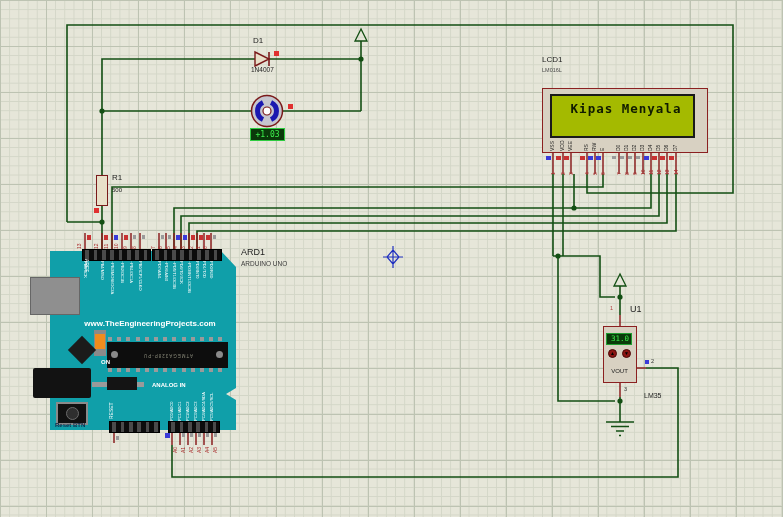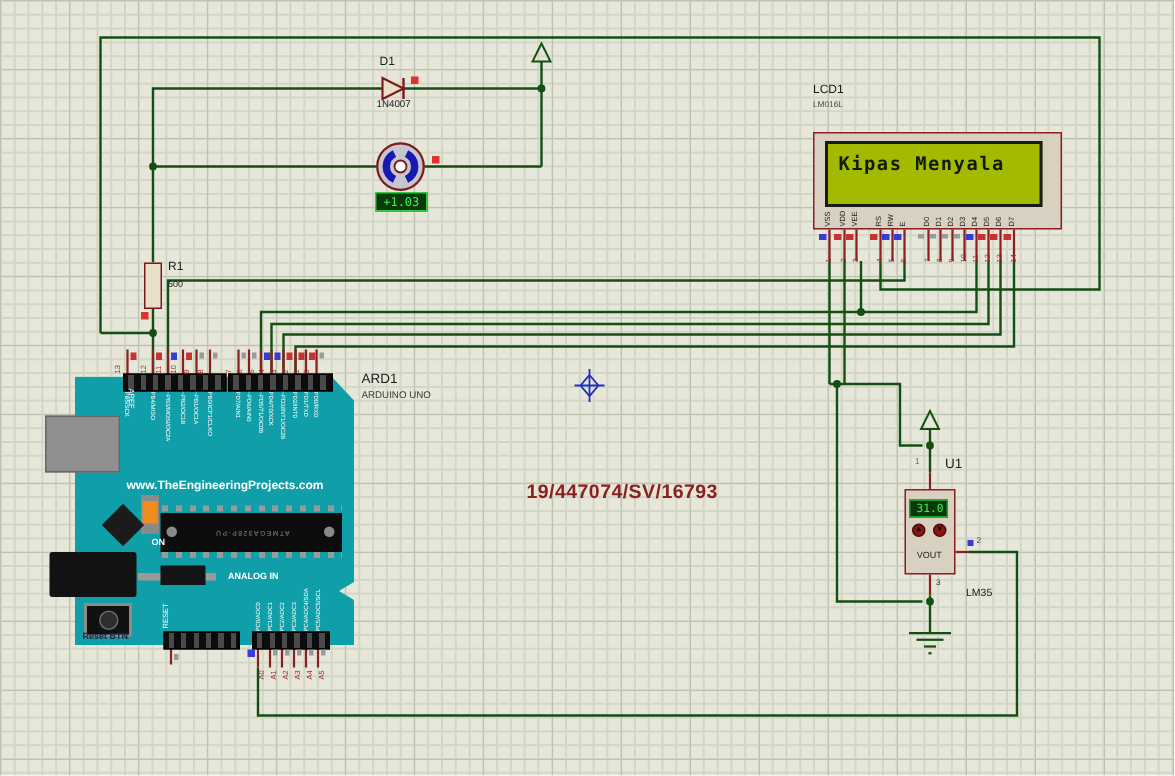--- a/index.html
+++ b/index.html
@@ -20,21 +20,21 @@
   .sq{position:absolute;z-index:5;}
   
   .board{position:absolute;left:50px;top:251px;width:186px;height:179px;background:#109fa9;z-index:2;
     clip-path:polygon(0 0,171px 0,186px 16px,186px 137px,176px 143px,186px 149px,186px 179px,0 179px);}
   .header{position:absolute;background:#0c0c0c;border:1px solid #000;z-index:4;
     background-image:repeating-linear-gradient(90deg,#0c0c0c 0 2.4px,#4a4a4a 2.4px 6px,#0c0c0c 6px 8.3px);}
   .chip{position:absolute;left:107px;top:342px;width:121px;height:26px;background:#0d0d0d;z-index:4;display:flex;align-items:center;justify-content:center;}
   .chip span{transform:rotate(180deg);font-size:4.5px;color:#8a8a7a;letter-spacing:1px;}
   .nubs{position:absolute;width:120px;height:4px;z-index:3;background:repeating-linear-gradient(90deg,#9a9a9a 0 4px,transparent 4px 9.2px);}
   .chipdot{position:absolute;width:7px;height:7px;border-radius:50%;background:#8a8a8a;z-index:5;}
-  .lcd-body{position:absolute;left:542px;top:88px;width:166px;height:65px;background:#d8d1c2;border:1.5px solid #8b2020;z-index:2;box-sizing:border-box;}
+  .lcd-body{position:absolute;left:542px;top:88px;width:166px;height:65px;background:#d8d1c2;border:1.5px solid #8b2020;z-index:2;box-sizing:border-box;text-align:center;}
   .lcd-screen{position:absolute;left:7px;top:5px;width:141px;height:40px;background:#a4ba00;border:2px solid #1a1a1a;}
   .lcd-text{font-family:"DejaVu Sans Mono",monospace;font-weight:bold;font-size:12.5px;color:#101b00;letter-spacing:1px;padding:5px 0 0 7px;display:block;}
   .u1-body{position:absolute;left:603px;top:326px;width:34px;height:57px;background:#d8d1c2;border:1.5px solid #8b2020;z-index:2;box-sizing:border-box;}
   .u1-disp{position:absolute;left:2px;top:6px;width:26px;height:12px;background:#0a3a0a;border:1.5px solid #1f9e2f;box-sizing:border-box;
     font-family:"DejaVu Sans Mono",monospace;font-size:7.5px;color:#3ef04e;text-align:right;line-height:9px;padding-right:2px;}
   .u1-btn{position:absolute;width:9px;height:9px;border-radius:50%;background:#8b1512;border:1px solid #4a0a08;box-sizing:border-box;
     color:#000;font-size:5px;line-height:7px;text-align:center;}
   .motor-disp{position:absolute;left:250px;top:128px;width:35px;height:13px;background:#0a3a0a;border:1px solid #2ecc40;box-sizing:border-box;z-index:4;
     font-family:"DejaVu Sans Mono",monospace;font-size:8px;color:#3ef04e;text-align:center;line-height:11px;}
   .r1-body{position:absolute;left:96px;top:175px;width:12px;height:31px;background:#e9e0c9;border:1.4px solid #7a1a1a;box-sizing:border-box;z-index:4;}
@@ -190,21 +190,20 @@
     <div class="u1-btn" style="left:4px;top:22px;">▲</div>
     <div class="u1-btn" style="left:18px;top:22px;">▼</div>
     <div class="lbl" style="left:0;top:41px;width:31px;text-align:center;font-size:6px;">VOUT</div>
   </div>
   <div class="lbl" style="left:644px;top:392px;font-size:7px;">LM35</div>
   <div class="lbl" style="left:610px;top:306px;font-size:5.5px;color:#b04040;">1</div>
   <div class="lbl" style="left:651px;top:359px;font-size:5.5px;color:#333;">2</div>
   <div class="sq" style="left:645px;top:359.5px;width:4px;height:4px;background:#3a3ad8;"></div>
   <div class="lbl" style="left:624px;top:387px;font-size:5.5px;color:#333;">3</div>
 
-  <div class="annot" style="left:351px;top:320px;">19/447074/SV/16793</div>
 
 <div class="sq" style="left: 546px; top: 155.5px; width: 4.5px; height: 4.5px; background: rgb(58, 58, 216);"></div>
     <span class="vt r180" style="left: 551px; top: 161px; height: 14px; color: rgb(168, 40, 40); font-size: 5px;">1</span>
     <span class="vt r180" style="left: 549.5px; top: 132px; height: 19px; color: rgb(26, 26, 26); font-size: 5px;">VSS</span>
     <div class="sq" style="left: 556px; top: 155.5px; width: 4.5px; height: 4.5px; background: rgb(200, 50, 50);"></div>
     <span class="vt r180" style="left: 561px; top: 161px; height: 14px; color: rgb(168, 40, 40); font-size: 5px;">2</span>
     <span class="vt r180" style="left: 559.5px; top: 132px; height: 19px; color: rgb(26, 26, 26); font-size: 5px;">VDD</span>
     <div class="sq" style="left: 564px; top: 155.5px; width: 4.5px; height: 4.5px; background: rgb(200, 50, 50);"></div>
     <span class="vt r180" style="left: 569px; top: 161px; height: 14px; color: rgb(168, 40, 40); font-size: 5px;">3</span>
     <span class="vt r180" style="left: 567.5px; top: 132px; height: 19px; color: rgb(26, 26, 26); font-size: 5px;">VEE</span>

